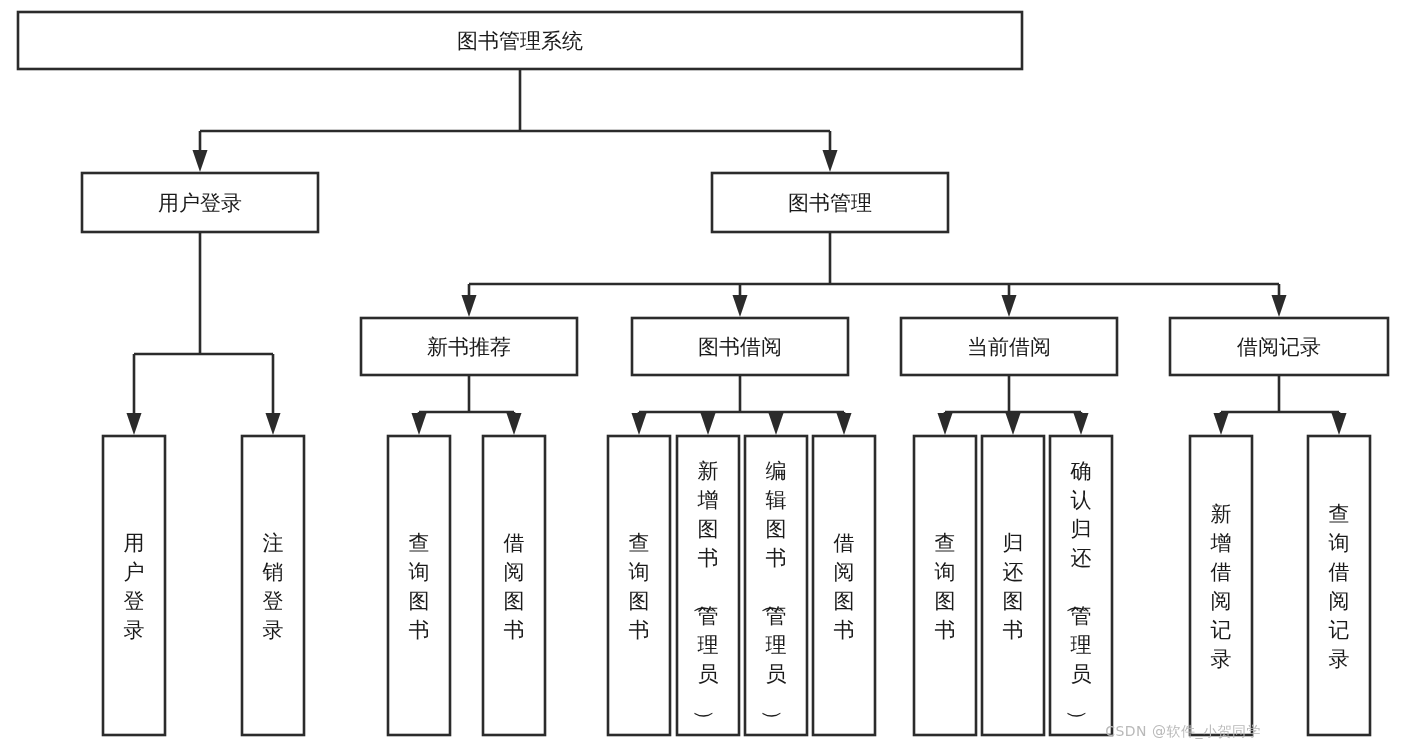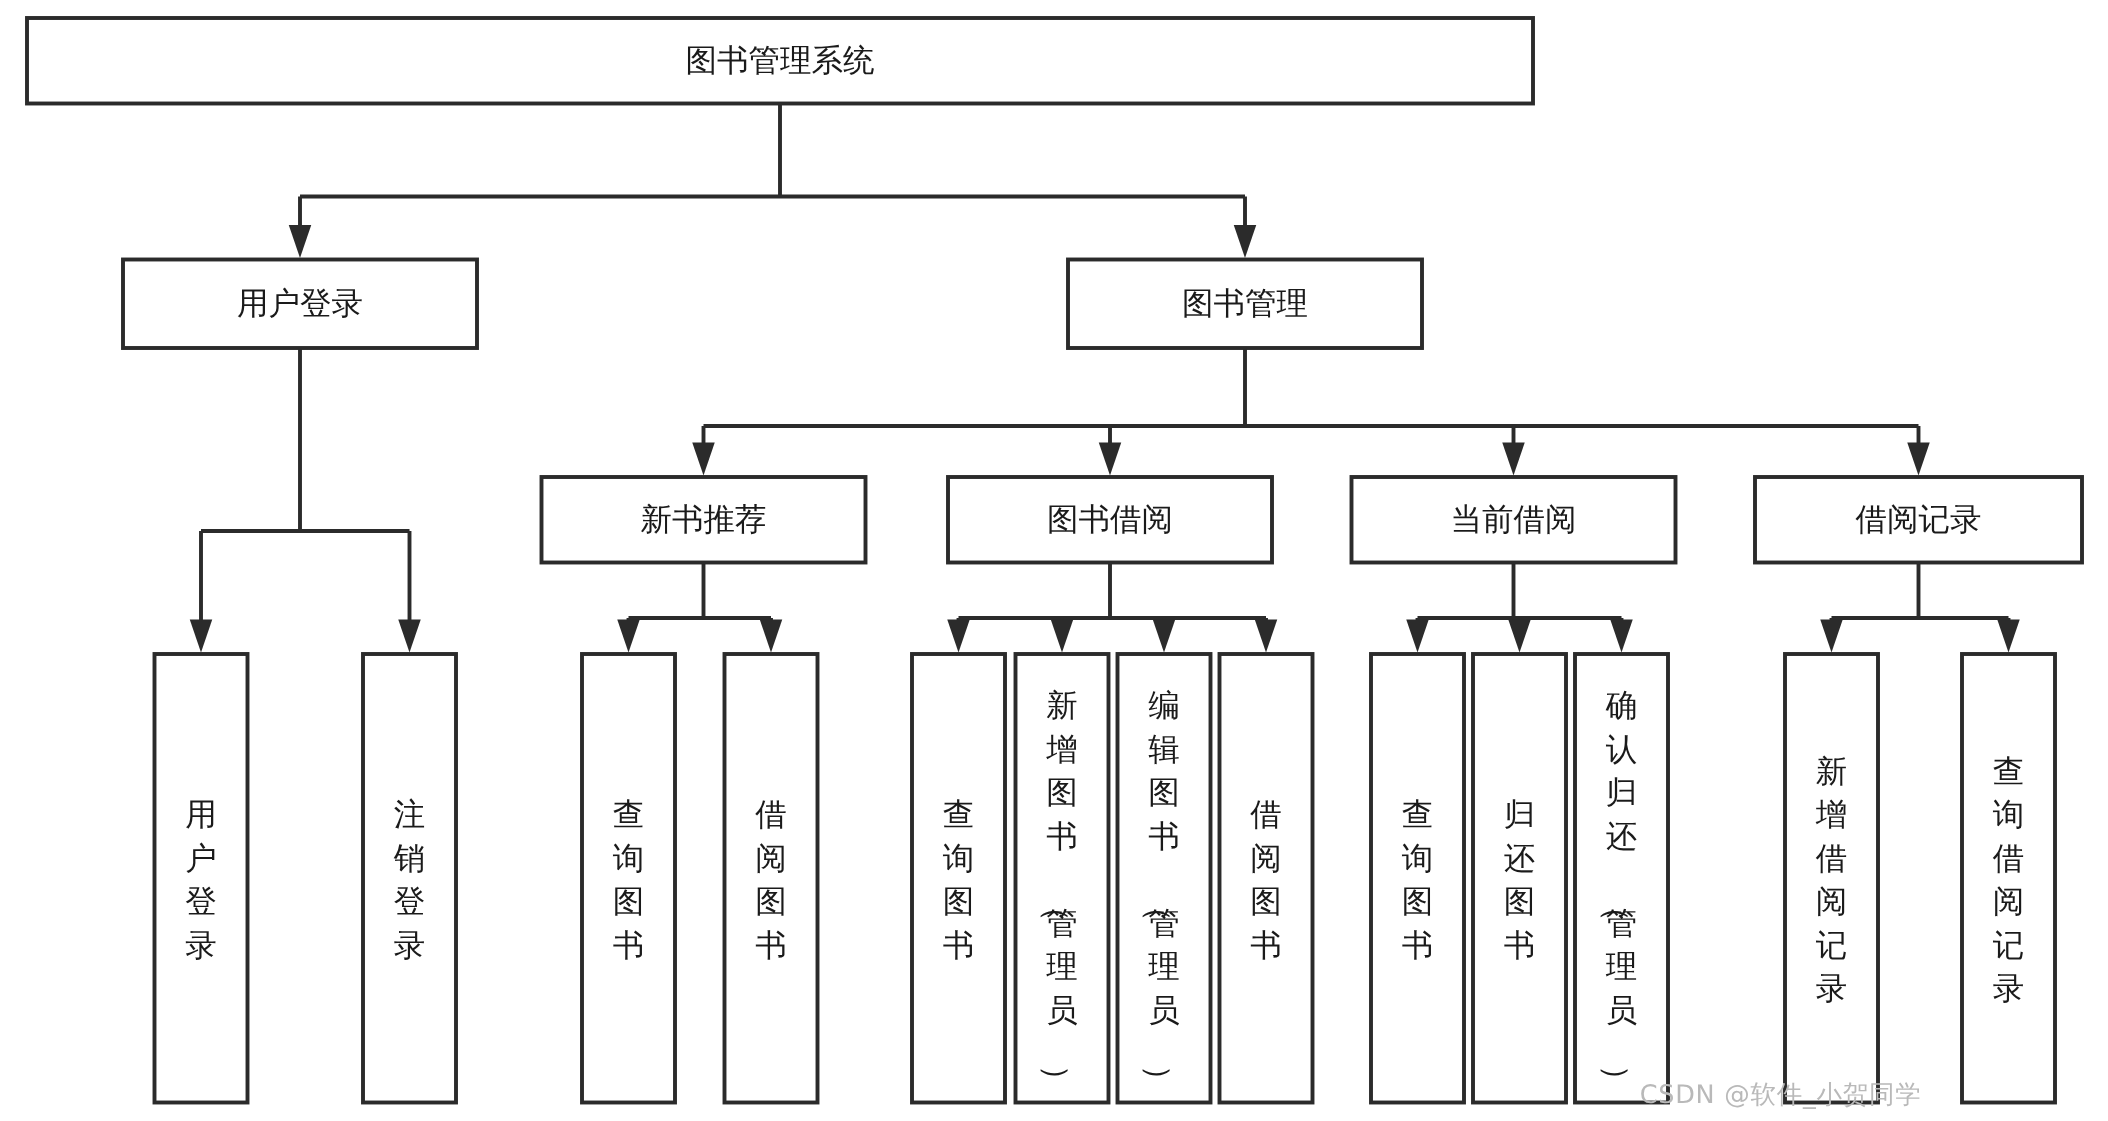--- a/index.html
+++ b/index.html
@@ -50,24 +50,24 @@
     dominant-baseline: middle;
   }
   .node-label-v {
     font-family: "DejaVu Sans", "Liberation Sans", sans-serif;
     font-size: 21px;
     fill: #1a1a1a;
     text-anchor: middle;
   }
   .watermark {
     position: absolute;
-    right: 0;
+    right: 20px;
     bottom: 6px;
     font-family: "DejaVu Sans", "Liberation Sans", sans-serif;
-    font-size: 17px;
+    font-size: 14px;
     color: #b9b9b9;
     white-space: nowrap;
     letter-spacing: 0.5px;
   }
 </style>
 </head>
 <body>
 
 <div id="diagram-root">
   <svg class="diagram" viewBox="0 0 1405 747">

